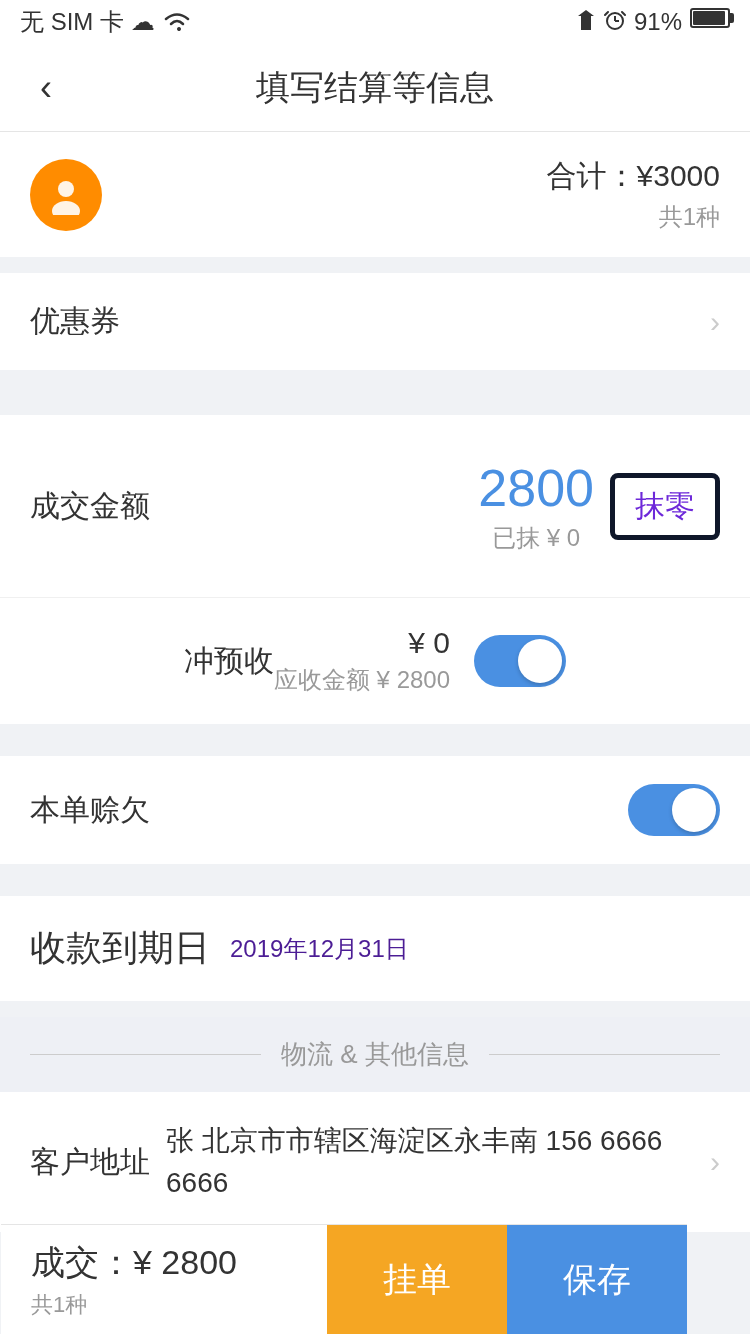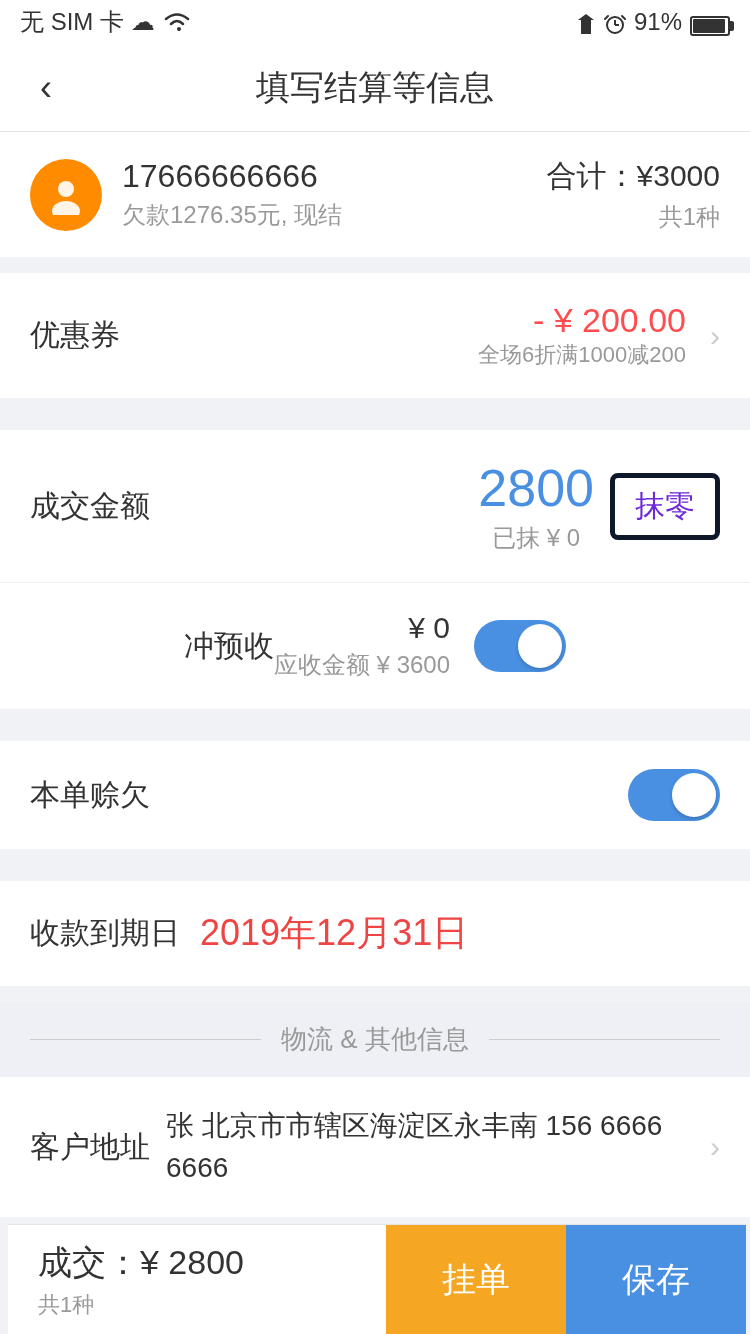--- a/index.html
+++ b/index.html
@@ -20,21 +20,21 @@
       background: #fff;
       display: flex;
       align-items: center;
       justify-content: space-between;
       padding: 0 20px;
       font-size: 24px;
       color: #333;
     }
     .status-left { display: flex; align-items: center; gap: 8px; }
     .status-center { font-size: 28px; font-weight: 500; }
-    .status-right { display: flex; align-items: flex-end; gap: 8px; font-size: 24px; }
+    .status-right { display: flex; align-items: flex-start; gap: 8px; font-size: 24px; }
     .battery {
       width: 40px; height: 20px; border: 2px solid #333; border-radius: 3px;
       position: relative; display: inline-block;
     }
     .battery::after {
       content: ''; position: absolute; right: -6px; top: 50%;
       transform: translateY(-50%);
       width: 4px; height: 10px; background: #333; border-radius: 0 2px 2px 0;
     }
     .battery-fill {
@@ -146,22 +146,23 @@
 
     
     .deal-section {
       background: #fff;
       margin-bottom: 16px;
     }
     .deal-row {
       display: flex;
       align-items: center;
       justify-content: space-between;
-      padding: 28px 30px;
+      padding: 43px 30px;
       border-bottom: 1px solid #f0f0f0;
+      margin-top: 13px;
     }
     .deal-amount-value {
       font-size: 52px;
       color: #4a90e2;
       font-weight: 500;
     }
     .deal-amount-right {
       display: flex;
       align-items: center;
       gap: 16px;
@@ -215,22 +216,22 @@
     }
 
     
     .due-date-row {
       display: flex;
       align-items: center;
       padding: 28px 30px;
       gap: 20px;
       background: #fff;
     }
-    .due-date-label { font-size: 30px; color: #333; }
-    .due-date-value { font-size: 36px; color: #ef4444; }
+    .due-date-label { font-size: 36px; color: #333; }
+    .due-date-value { font-size: 24px; color: #4c1d95; }
 
     
     .logistics-divider {
       display: flex;
       align-items: center;
       padding: 20px 30px;
       background: #eef0f5;
       color: #999;
       font-size: 26px;
       gap: 20px;
@@ -251,22 +252,22 @@
       padding: 28px 30px;
       background: #fff;
     }
     .address-label { font-size: 30px; color: #333; flex-shrink: 0; width: 120px; }
     .address-value { font-size: 28px; color: #333; flex: 1; margin: 0 16px; line-height: 1.5; }
 
     
     .bottom-bar {
       position: fixed;
       bottom: 0;
-      left: 8px;
-      width: 738px;
+      left: 1px;
+      width: 686px;
       height: 110px;
       background: #fff;
       display: flex;
       align-items: center;
       border-top: 1px solid #e5e5e5;
     }
     .bottom-summary {
       flex: 1;
       padding: 0 30px;
     }
@@ -336,39 +337,31 @@
 <div class="content">
 
   <div class="customer-card">
     <div class="customer-left">
       <div class="avatar">
         <svg width="40" height="40" viewBox="0 0 40 40">
           <circle cx="20" cy="14" r="8" fill="white" opacity="0.9"></circle>
           <ellipse cx="20" cy="36" rx="14" ry="10" fill="white" opacity="0.9"></ellipse>
         </svg>
       </div>
-      <div class="customer-info">
-        <div class="phone">17666666666</div>
-        <div class="sub">欠款1276.35元, 现结</div>
-      </div>
     </div>
     <div class="customer-right">
       <div class="total-amount">合计：¥3000</div>
       <div class="count">共1种</div>
     </div>
   </div>
 
   <div class="section">
     <div class="row">
       <span class="row-label">优惠券</span>
       <div class="row-value">
-        <div class="coupon-right">
-          <div class="coupon-amount">- ¥ 200.00</div>
-          <div class="coupon-desc">全场6折满1000减200</div>
-        </div>
         <span class="chevron">›</span>
       </div>
     </div>
   </div>
 
   <div class="gray-block"></div>
 
   <div class="deal-section">
     <div class="deal-row">
       <span class="row-label">成交金额</span>
@@ -379,21 +372,21 @@
         </div>
         <button class="round-zero-btn">抹零</button>
       </div>
     </div>
 
     <div class="pre-row">
       <span class="row-label">冲预收</span>
       <div class="pre-right">
         <div class="pre-amount-col">
           <div class="pre-amount">¥ 0</div>
-          <div class="pre-sub">应收金额 ¥ 3600</div>
+          <div class="pre-sub">应收金额 ¥ 2800</div>
         </div>
         <div class="toggle">
           <div class="toggle-knob"></div>
         </div>
       </div>
     </div>
   </div>
 
   <div class="gray-block"></div>
 

